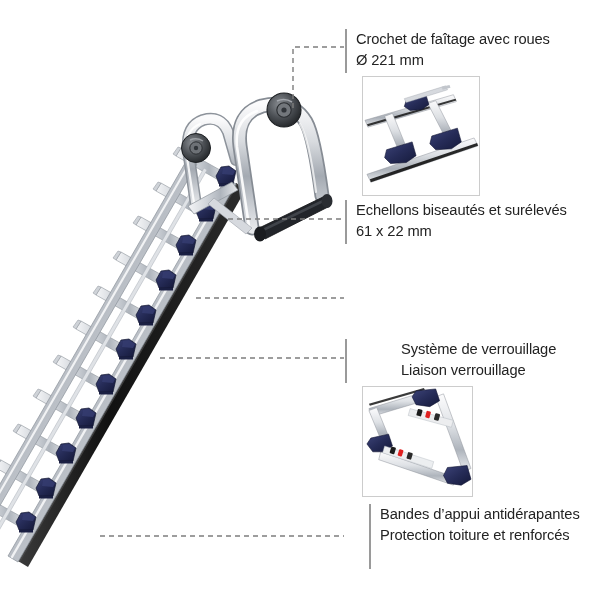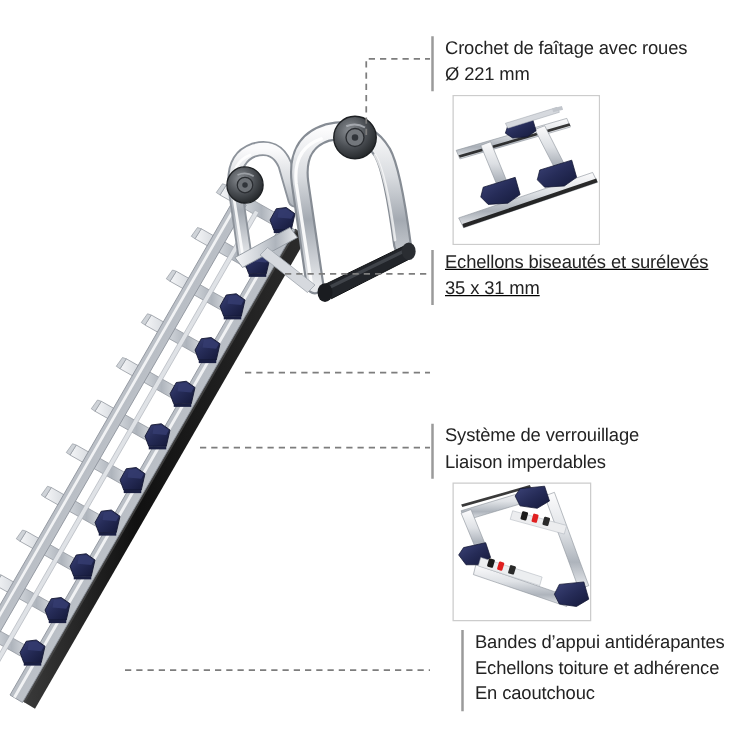--- a/index.html
+++ b/index.html
@@ -54,25 +54,25 @@
     font-size: 14.7px;
     line-height: 20.5px;
     color: #232323;
     white-space: nowrap;
     letter-spacing: -0.1px;
   }
   .ctext div { display: block; }
 
   #callout-ridge-hook { left: 345px; top: 29px; }
   #callout-ridge-hook .tick { height: 44px; }
-  #callout-rungs { left: 345px; top: 200px; text-decoration: underline; }
+  #callout-rungs { left: 345px; top: 200px; }
   #callout-rungs .tick { height: 44px; }
   #callout-stiles { left: 345px; top: 280px; }
   #callout-stiles .tick { height: 44px; }
-  #callout-locking { left: 345px; top: 339px; }
+  #callout-locking { left: 345px; top: 339px; gap: 45px; }
   #callout-locking .tick { height: 44px; }
   #callout-strips { left: 345px; top: 504px; padding-left: 24px; }
   #callout-strips .tick { height: 65px; }
 
   
   .inset {
     position: absolute;
     border: 1px solid #cccccc;
     background: #ffffff;
     box-sizing: border-box;
@@ -309,35 +309,34 @@
     <div class="ctext">
       <div>Crochet de faîtage avec roues</div>
       <div>Ø 221 mm</div>
     </div>
   </div>
 
   <div class="callout" id="callout-rungs">
     <div class="tick"></div>
     <div class="ctext">
       <div>Echellons biseautés et surélevés</div>
-      <div>35 x 31 mm</div>
+      <div>61 x 22 mm</div>
     </div>
   </div>
 
 
   <div class="callout" id="callout-locking">
     <div class="tick"></div>
     <div class="ctext">
       <div>Système de verrouillage</div>
-      <div>Liaison imperdables</div>
+      <div>Liaison verrouillage</div>
     </div>
   </div>
 
   <div class="callout" id="callout-strips">
     <div class="tick"></div>
     <div class="ctext">
       <div>Bandes d’appui antidérapantes</div>
-      <div>Echellons toiture et adhérence</div>
-      <div>En caoutchouc</div>
+      <div>Protection toiture et renforcés</div>
     </div>
   </div>
 
 </div>
 
 </body></html>

